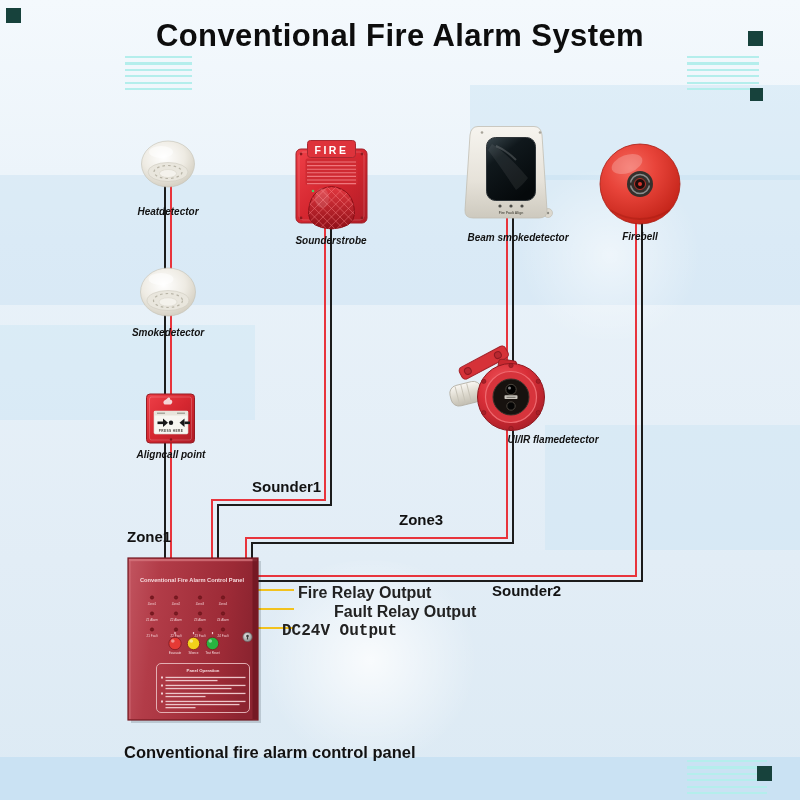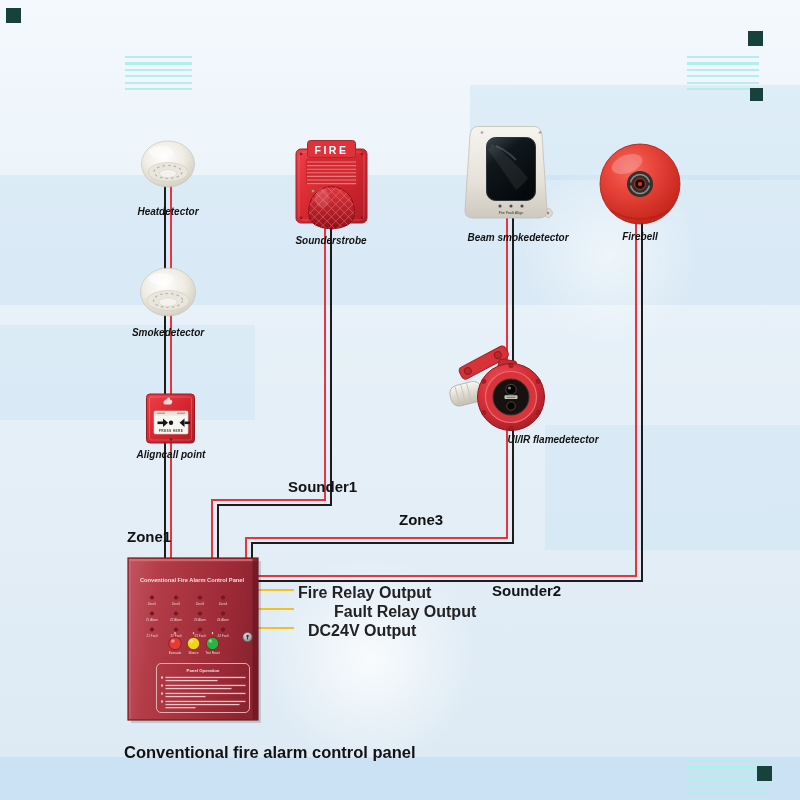--- a/index.html
+++ b/index.html
@@ -300,20 +300,21 @@
             <rect x="165.5" y="695.9" width="40" height="1.3"></rect>
           <rect x="161" y="700.5" width="2" height="2" fill="#f0ccd0"></rect>
             <rect x="165.5" y="700.8" width="80" height="1.3"></rect>
             <rect x="165.5" y="703.9" width="74" height="1.3"></rect>
             <rect x="165.5" y="707" width="30" height="1.3"></rect>
         </g>
       </g>
     </g>
   </svg>
 
+  <div class="page-title">Conventional Fire Alarm System</div>
 
   <div class="dev-label" style="left:168px;top:206px;">
     <span>Heat</span>
       <span>detector</span>
   </div>
   <div class="dev-label" style="left:168px;top:327px;align-items:center;">
     <span>Smoke</span>
       <span>detector</span>
   </div>
   <div class="dev-label" style="left:171px;top:449px;">
@@ -331,22 +332,22 @@
   <div class="dev-label" style="left:640px;top:231px;">
     <span>Fire</span>
       <span>bell</span>
   </div>
   <div class="dev-label" style="left:509px;top:434px;margin-left:44px;">
     <span>UI/IR flame</span>
       <span>detector</span>
   </div>
 
   <div class="wire-label" style="left:127px;top:528px;">Zone1</div>
-  <div class="wire-label" style="left:252px;top:478px;margin-left:36px;">Sounder1</div>
+  <div class="wire-label" style="left:252px;top:478px;">Sounder1</div>
   <div class="wire-label" style="left:399px;top:511px;">Zone3</div>
   <div class="wire-label" style="left:492px;top:582px;">Sounder2</div>
 
   <div class="out-label" style="left:298px;top:584px;">Fire Relay Output</div>
   <div class="out-label" style="left:298px;top:603px;padding-left:36px;">Fault Relay Output</div>
-  <div class="out-label" style="left:308px;top:622px;">DC24V Output</div>
+  <div class="out-label" style="left:282px;top:622px;font-family:Liberation Mono, monospace;">DC24V Output</div>
 
   <div class="panel-caption">Conventional fire alarm control panel</div>
 </div>
 
 </body></html>

